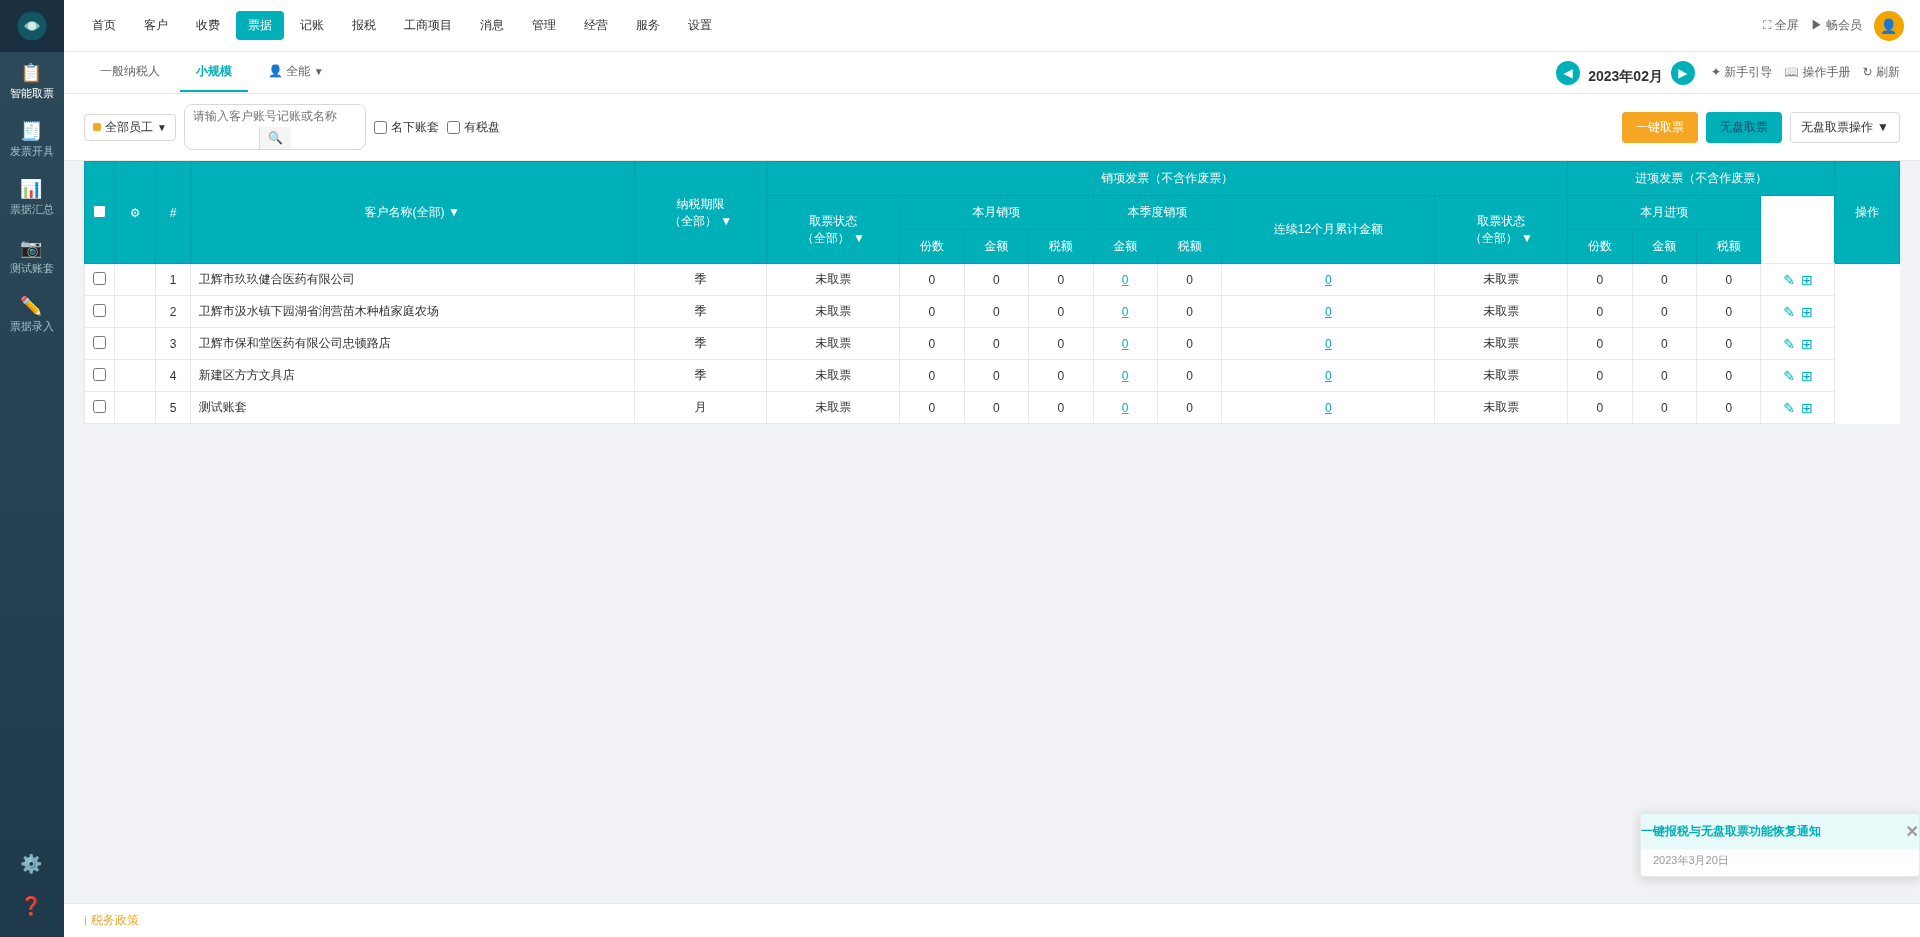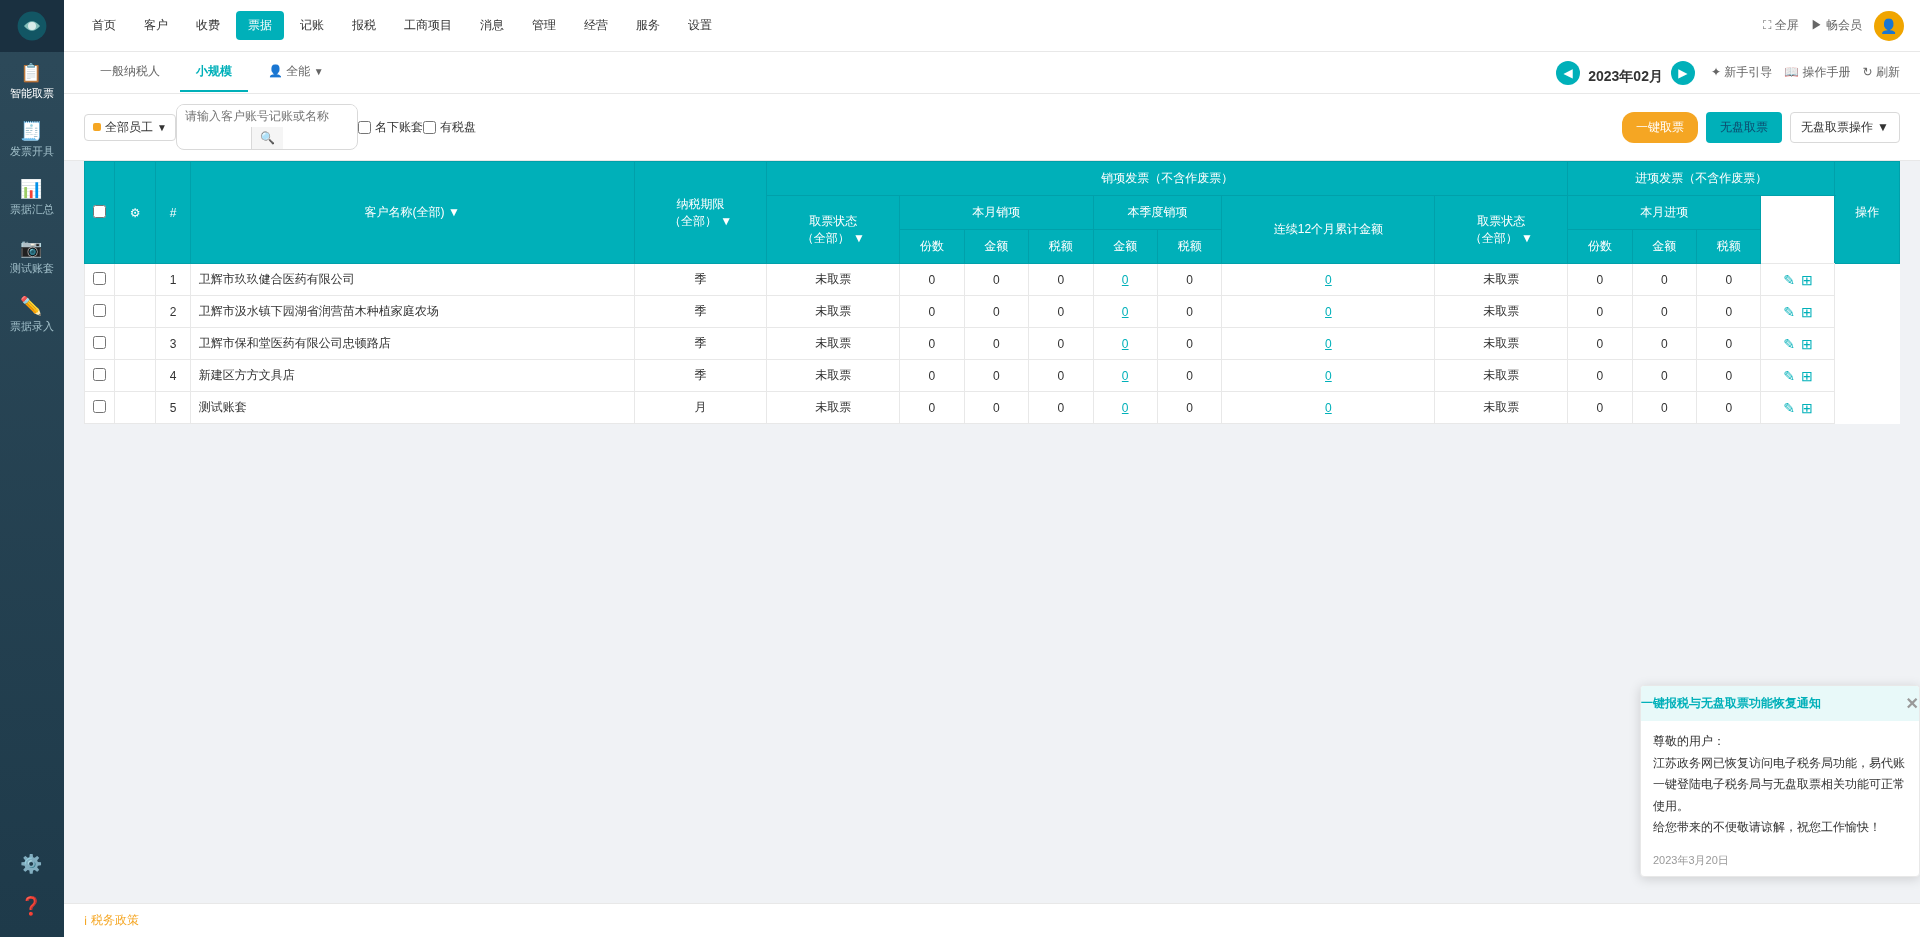--- a/index.html
+++ b/index.html
@@ -134,21 +134,21 @@
       align-items: center;
     }
     .topright-actions span { cursor: pointer; color: #666; font-size: 12px; }
 
     
     .toolbar {
       background: #fff;
       padding: 10px 20px;
       display: flex;
       align-items: center;
-      gap: 0;
+      gap: 8px;
       border-bottom: 1px solid #e8e8e8;
       justify-content: center;
     }
     .filter-select {
       display: flex;
       align-items: center;
       border: 1px solid #d9d9d9;
       border-radius: 4px;
       padding: 4px 8px;
       gap: 4px;
@@ -193,21 +193,21 @@
     .toolbar-right {
       margin-left: auto;
       display: flex;
       gap: 8px;
     }
     .btn-orange {
       background: #f5a623;
       color: #fff;
       border: none;
       padding: 6px 14px;
-      border-radius: 12px;
+      border-radius: 4px;
       cursor: pointer;
       font-size: 12px;
       white-space: nowrap;
     }
     .btn-teal {
       background: #00b0b9;
       color: #0c4a6e;
       border: none;
       padding: 6px 14px;
       border-radius: 4px;
@@ -611,17 +611,14 @@
       </div>
     </div>
   </div>
 </div>
 
 <div class="notification-popup">
   <div class="notification-header">
     <span>一键报税与无盘取票功能恢复通知</span>
     <span class="notification-close">✕</span>
   </div>
-  <div class="notification-body" id="notif-body" style="white-space: pre-line;">尊敬的用户：
-江苏政务网已恢复访问电子税务局功能，易代账一键登陆电子税务局与无盘取票相关功能可正常使用。
-给您带来的不便敬请谅解，祝您工作愉快！</div>
   <div class="notification-date">2023年3月20日</div>
 </div>
 
 </body></html>

